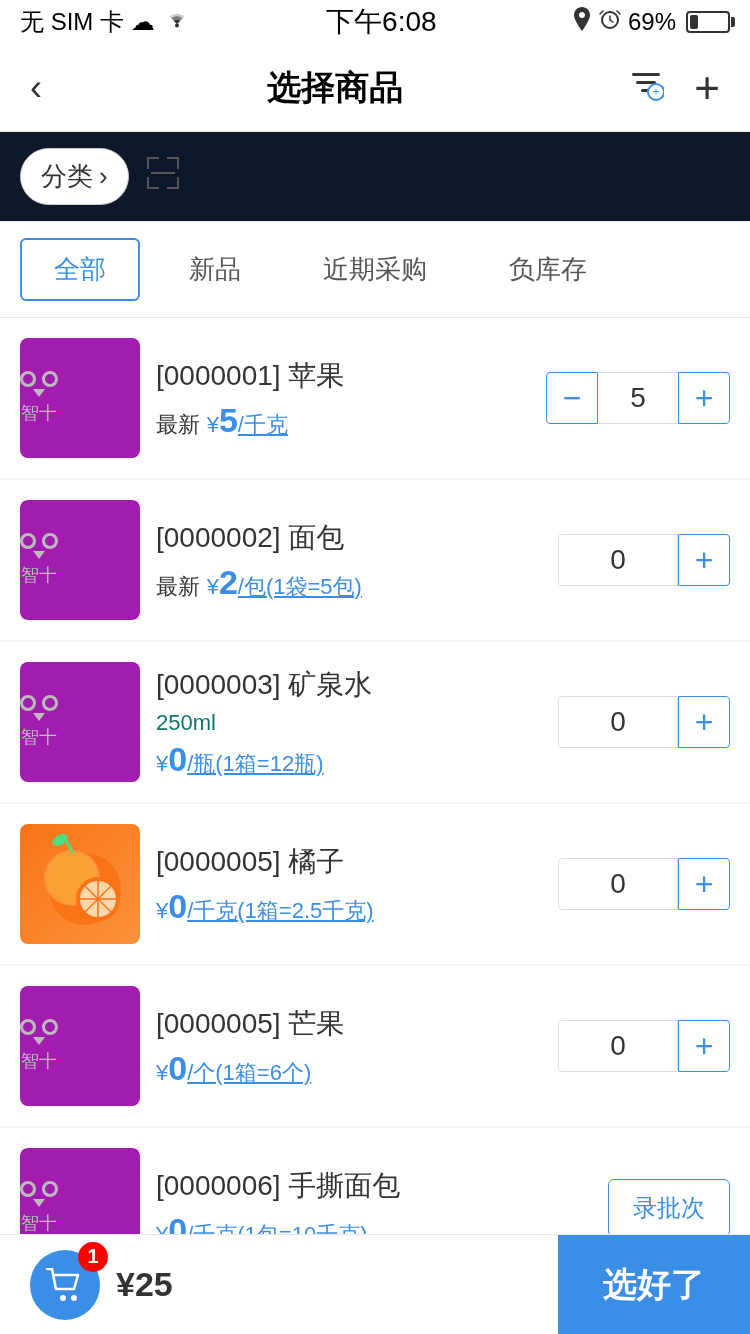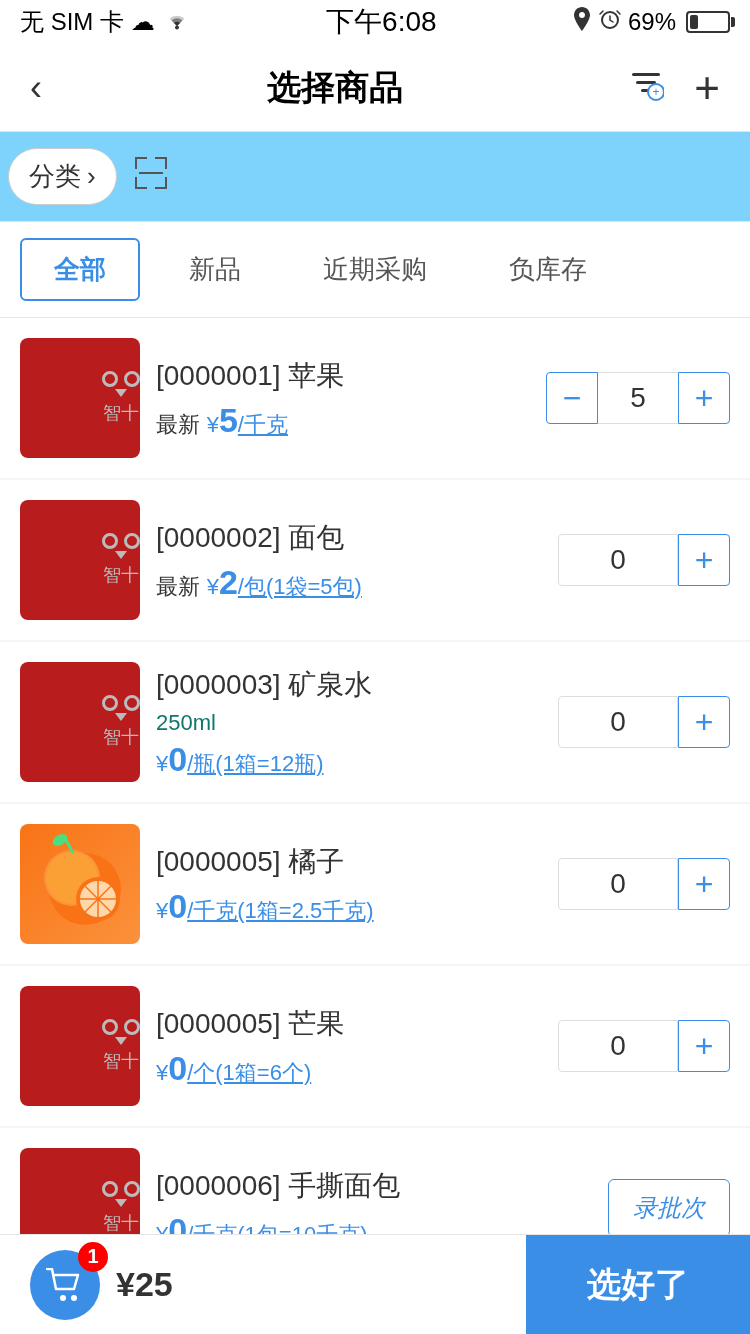--- a/index.html
+++ b/index.html
@@ -17,21 +17,21 @@
     .status-bar {
       display: flex;
       justify-content: space-between;
       align-items: center;
       height: 44px;
       padding: 0 20px;
       background: #fff;
       font-size: 24px;
       font-weight: 500;
     }
-    .status-left { display: flex; align-items: center; gap: 8px; }
+    .status-left { display: flex; align-items: flex-start; gap: 8px; }
     .status-center { font-size: 28px; font-weight: 400; }
     .status-right { display: flex; align-items: center; gap: 6px; font-size: 24px; }
     .battery-icon {
       display: inline-block;
       width: 44px;
       height: 22px;
       border: 2px solid #333;
       border-radius: 4px;
       position: relative;
       margin-left: 4px;
@@ -81,23 +81,23 @@
     .back-btn {
       font-size: 36px;
       color: #333;
       cursor: pointer;
     }
 
     
     .filter-bar {
       display: flex;
       align-items: center;
-      padding: 16px 8px;
+      padding: 16px 20px;
       gap: 14px;
-      background: #7dd3fc;
+      background: #0f172a;
       border-bottom: 1px solid #e5e5e5;
     }
     .category-btn {
       display: flex;
       align-items: center;
       gap: 6px;
       padding: 10px 20px;
       border: 1px solid #ccc;
       border-radius: 30px;
       background: #fff;
@@ -145,41 +145,40 @@
       border-radius: 6px;
       font-size: 26px;
       color: #555;
       cursor: pointer;
       border: 1px solid transparent;
     }
     .tab-item.active {
       border: 2px solid #3a8ee6;
       color: #3a8ee6;
       background: #fff;
-      font-weight: bold;
     }
 
     
     .product-list { background: #f5f5f5; }
     .product-item {
       display: flex;
       align-items: center;
       background: #fff;
       margin-bottom: 2px;
       padding: 20px 20px;
       gap: 16px;
     }
     .product-thumb {
       width: 120px;
       height: 120px;
-      background: #b91c1c;
+      background: #a21caf;
       border-radius: 8px;
       display: flex;
       align-items: center;
-      justify-content: flex-end;
+      justify-content: flex-start;
       flex-shrink: 0;
       overflow: hidden;
     }
     .owl-logo {
       display: flex;
       flex-direction: column;
       align-items: center;
       gap: 2px;
     }
     .owl-eyes {
@@ -272,21 +271,20 @@
     }
 
     .batch-btn {
       padding: 12px 24px;
       border: 1px solid #3a8ee6;
       border-radius: 6px;
       color: #3a8ee6;
       font-size: 24px;
       background: #fff;
       cursor: pointer;
-      font-style: italic;
     }
 
     
     .orange-img {
       width: 120px;
       height: 120px;
       border-radius: 8px;
       background: linear-gradient(135deg, #f97316, #fb923c);
       display: flex;
       align-items: center;
@@ -339,21 +337,21 @@
       align-items: center;
       justify-content: center;
       font-weight: 700;
     }
     .cart-total {
       font-size: 34px;
       font-weight: 700;
       color: #333;
     }
     .confirm-btn {
-      width: 224px;
+      width: 192px;
       height: 100px;
       background: #3a8ee6;
       color: #fff;
       font-size: 34px;
       font-weight: 600;
       border: none;
       cursor: pointer;
       display: flex;
       align-items: center;
       justify-content: center;

